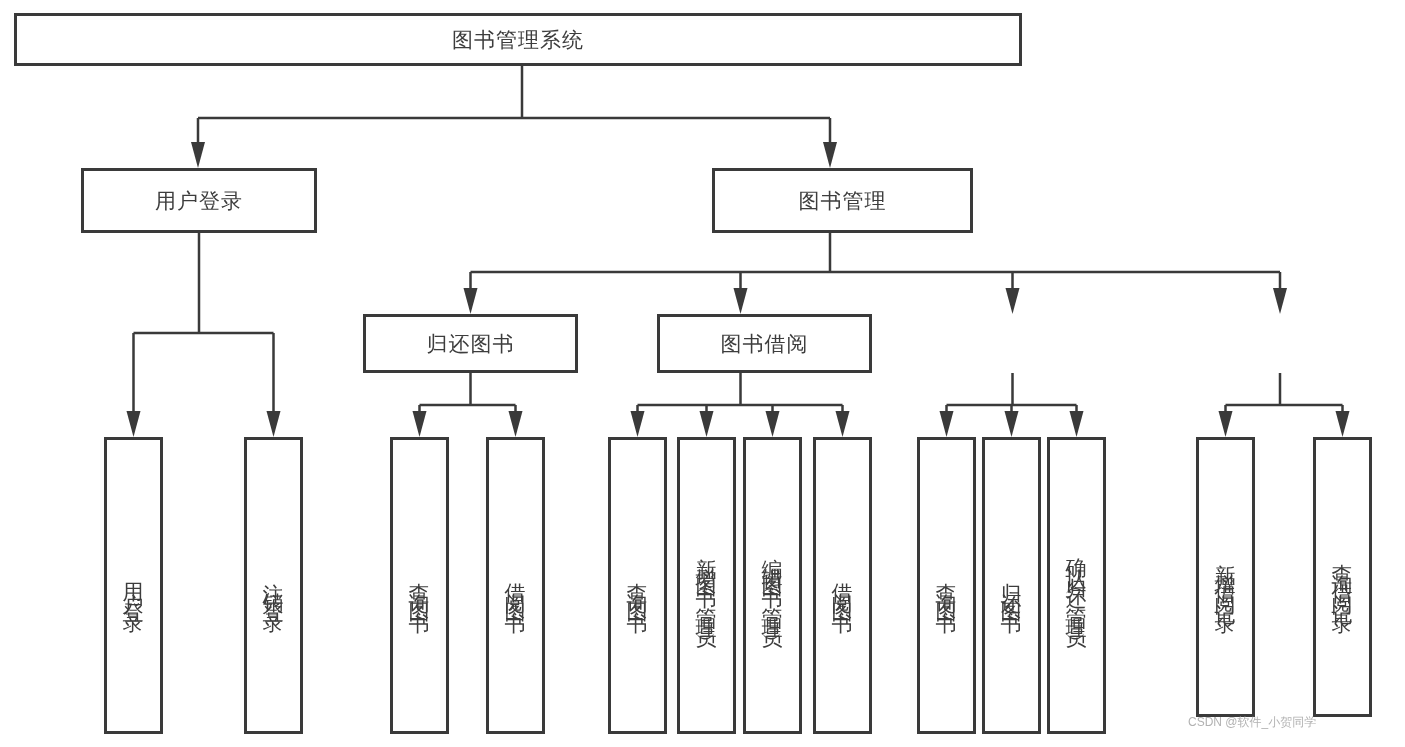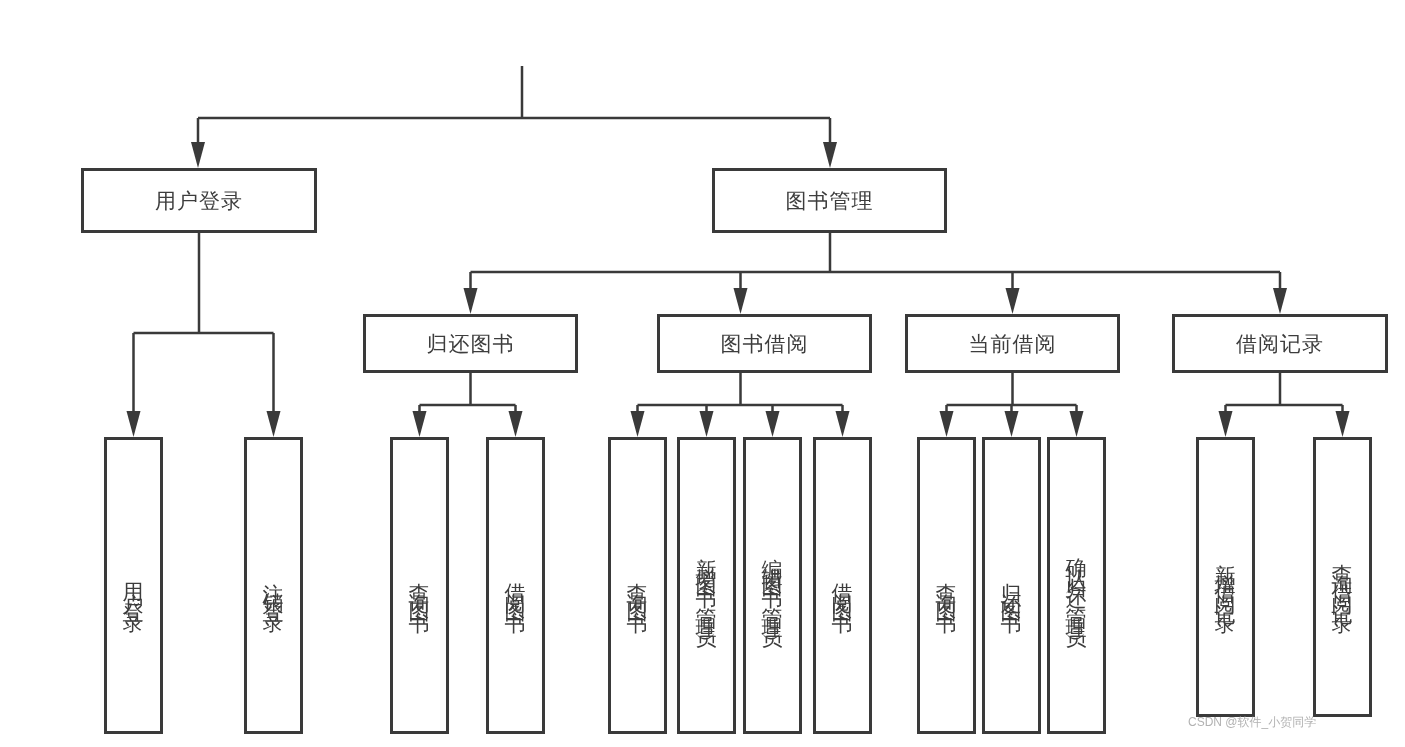--- a/index.html
+++ b/index.html
@@ -97,28 +97,27 @@
       <polygon points="1004.5,411 1018.5,411 1011.5,437"></polygon>
       <polygon points="1069.5,411 1083.5,411 1076.5,437"></polygon>
     </g>
     <g>
       <path d="M1280,373 V405 M1225.5,405 H1342.5 M1225.5,405 V413 M1342.5,405 V413"></path>
       <polygon points="1218.5,411 1232.5,411 1225.5,437"></polygon>
       <polygon points="1335.5,411 1349.5,411 1342.5,437"></polygon>
     </g>
   </svg>
 
+  <div class="node" style="left:14px; top:13px; width:1008px; height:53px;">图书管理系统</div>
 
   <div class="node" style="left:81px; top:168px; width:236px; height:65px;">用户登录</div>
-  <div class="node" style="left:712px; top:168px; width:235px; height:65px;">图书管理</div>
+  <div class="node" style="left:712px; top:168px; width:261px; height:65px;">图书管理</div>
 
   <div class="node" style="left:363px; top:314px; width:215px; height:59px;">归还图书</div>
   <div class="node" style="left:633px; top:314px; width:215px; height:59px;margin-left:24px;">图书借阅</div>
-  <div class="node" style="left:905px; top:314px; width:215px; height:59px;">当前借阅</div>
-  <div class="node" style="left:1172px; top:314px; width:216px; height:59px;">借阅记录</div>
 
   <div class="node leaf" style="left:104px; top:437px; width:59px; height:297px;">用户登录</div>
   <div class="node leaf" style="left:244px; top:437px; width:59px; height:297px;">注销登录</div>
 
   <div class="node leaf" style="left:390px; top:437px; width:59px; height:297px;">查询图书</div>
   <div class="node leaf" style="left:486px; top:437px; width:59px; height:297px;">借阅图书</div>
 
   <div class="node leaf" style="left:608px; top:437px; width:59px; height:297px;">查询图书</div>
   <div class="node leaf" style="left:677px; top:437px; width:59px; height:297px;">新增图书（管理员）</div>
   <div class="node leaf" style="left:743px; top:437px; width:59px; height:297px;">编辑图书（管理员）</div>

